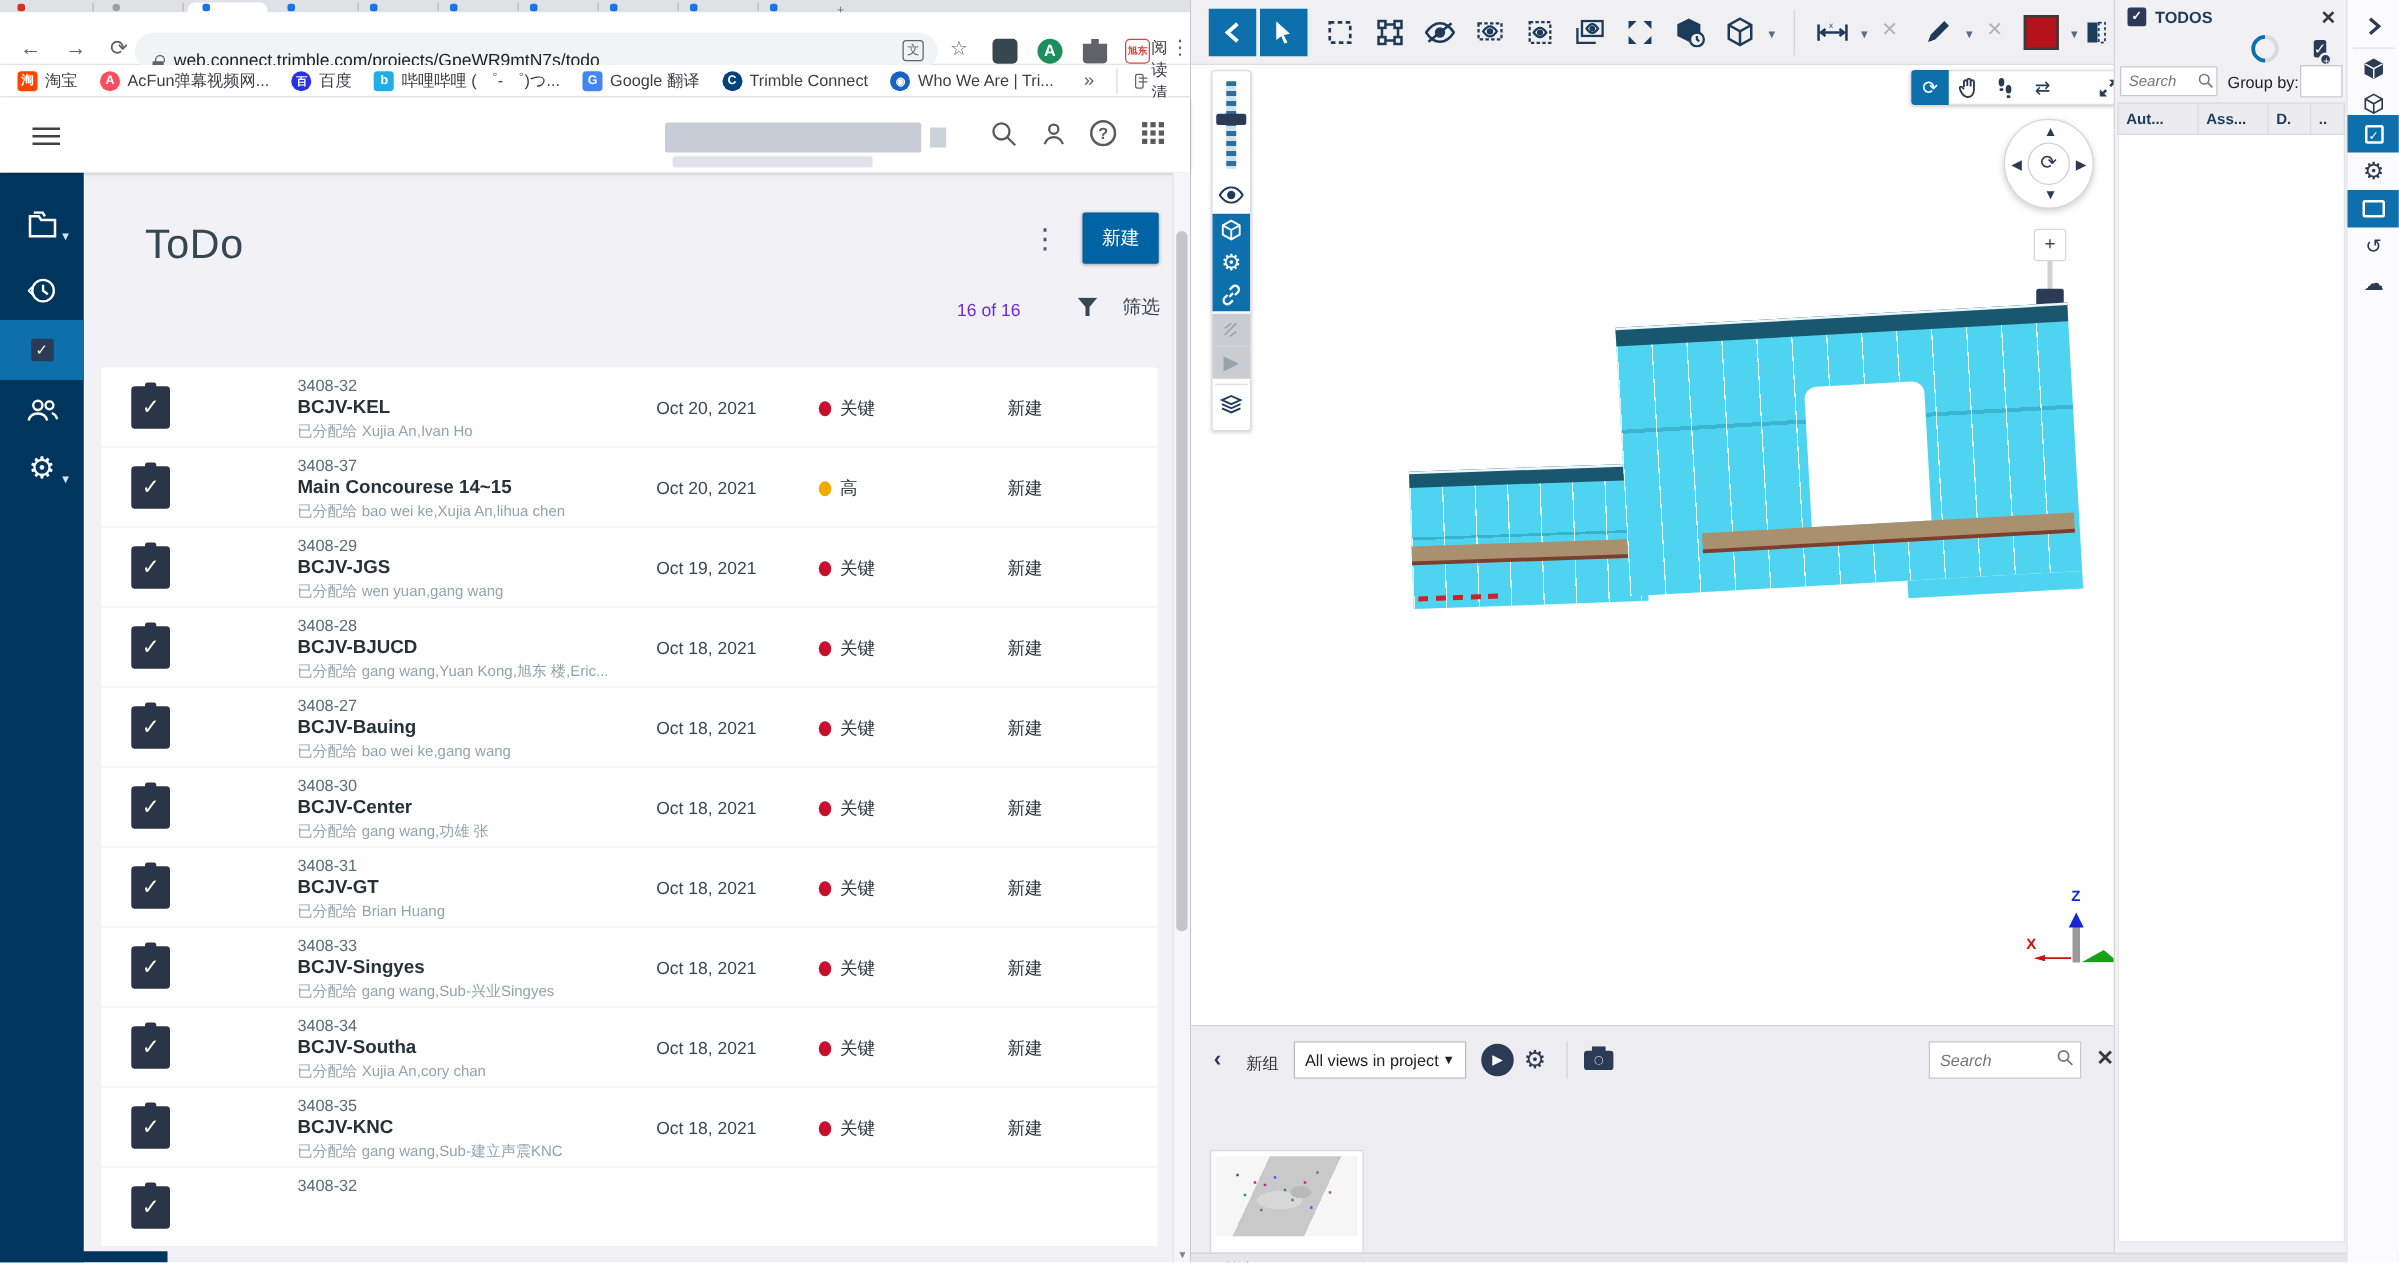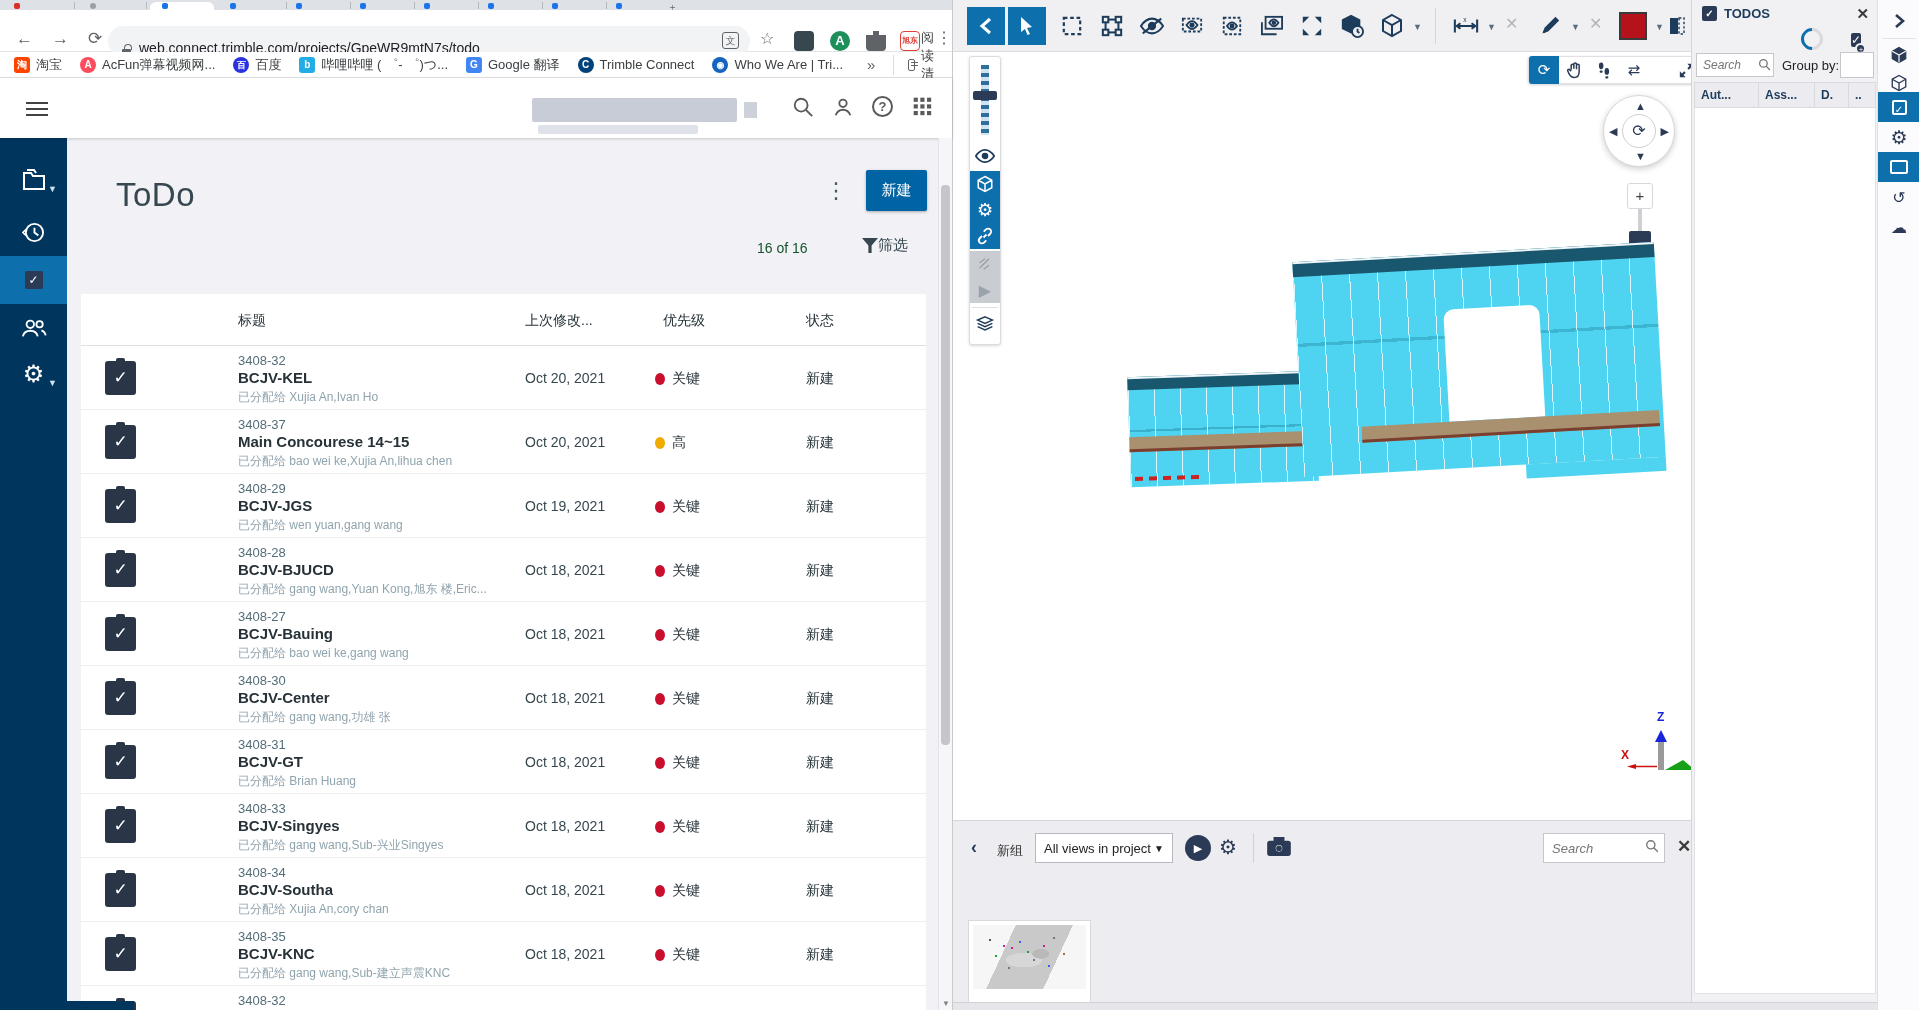--- a/index.html
+++ b/index.html
@@ -58,22 +58,22 @@
   .hicon{position:absolute;top:18px;width:24px;height:24px;color:#5a5a5a;}
   .helpicon{border:2px solid #5a5a5a;border-radius:50%;width:21px;height:21px;font-size:13px;font-weight:bold;text-align:center;line-height:18px;}
   .sidebar{left:0;top:138px;width:67px;height:872px;background:var(--sidebar);z-index:2;}
   .sb-item{position:absolute;left:0;width:67px;height:48px;display:flex;align-items:center;justify-content:center;color:#fff;}
   .sb-sel{background:var(--accent);}
   .sb-chev{position:absolute;right:10px;bottom:10px;font-size:9px;color:#cfe2ef;}
   .pagebg{left:67px;top:138px;width:871px;height:872px;background:#f1f1f6;}
   .page-title{position:absolute;left:49px;top:38px;font-size:33px;color:#37474f;font-weight:400;letter-spacing:.5px;}
   .dots3{position:absolute;left:758px;top:40px;font-size:22px;color:#455a64;letter-spacing:0;}
   .newbtn{position:absolute;left:799px;top:32px;width:61px;height:41px;background:var(--btn);color:#fff;font-size:15px;border:none;border-radius:2px;box-shadow:0 1px 3px rgba(0,0,0,.3);}
-  .count{position:absolute;left:690px;top:102px;width:68px;text-align:left;font-size:14px;color:#14532d;}
-  .filter{position:absolute;left:795px;top:98px;display:flex;align-items:center;gap:0;font-size:15px;color:#37474f;}
+  .count{position:absolute;left:690px;top:102px;width:68px;text-align:center;font-size:14px;color:#6d28d9;}
+  .filter{position:absolute;left:795px;top:98px;display:flex;align-items:center;gap:20px;font-size:15px;color:#37474f;}
   .funnel{width:16px;height:15px;background:#37474f;clip-path:polygon(0 0,100% 0,60% 50%,60% 100%,40% 100%,40% 50%);}
   .tbl{position:absolute;left:14px;top:156px;width:845px;background:#fff;}
   .tbl-head{height:52px;border-bottom:1px solid #e0e0e0;position:relative;font-size:14px;color:#263238;}
   .th{position:absolute;top:18px;}
   .row{height:64px;border-bottom:1px solid #eceff1;position:relative;}
   .chk{position:absolute;left:24px;top:15px;width:31px;height:34px;background:#2a3547;border-radius:3px;color:#fff;font-size:17px;text-align:center;line-height:34px;}
   .chk::before{content:"";position:absolute;left:11px;top:-3px;width:9px;height:5px;background:#2a3547;border-radius:2px 2px 0 0;}
   .r-id{position:absolute;left:157px;top:7px;font-size:13px;color:#546e7a;}
   .r-title{position:absolute;left:157px;top:23px;font-size:15px;font-weight:bold;color:#263238;}
   .r-asg{position:absolute;left:157px;top:43px;font-size:12px;color:#90a4ae;}
@@ -339,26 +339,20 @@
   <div class="page-title">ToDo</div>
   <span class="dots3">⋮</span>
   <button class="newbtn">新建</button>
   <span class="count">16 of 16</span>
   <span class="filter">
     <span class="funnel"></span>
     <span>筛选</span>
   </span>
 
   <div class="tbl">
-    <div class="tbl-head">
-      <span class="th" style="left:157px">标题</span>
-      <span class="th" style="left:444px">上次修改...</span>
-      <span class="th" style="left:582px">优先级</span>
-      <span class="th" style="left:725px">状态</span>
-    </div>
 
     <div class="row">
       <span class="chk">✓</span>
       <span class="r-id">3408-32</span>
       <span class="r-title">BCJV-KEL</span>
       <span class="r-asg">已分配给 Xujia An,Ivan Ho</span>
       <span class="r-date">Oct 20, 2021</span>
       <span class="r-pr">
           <span class="dot" data-level="critical"></span>
           <span>关键</span>

